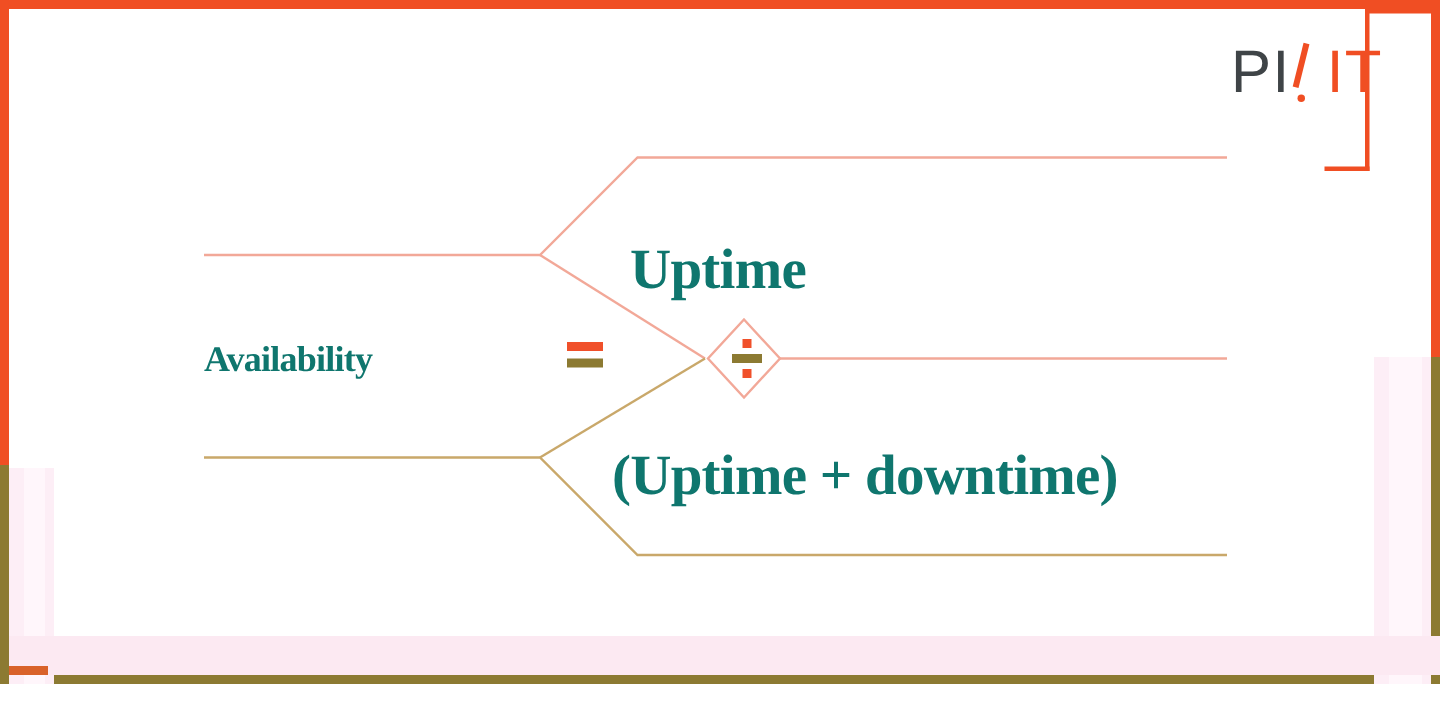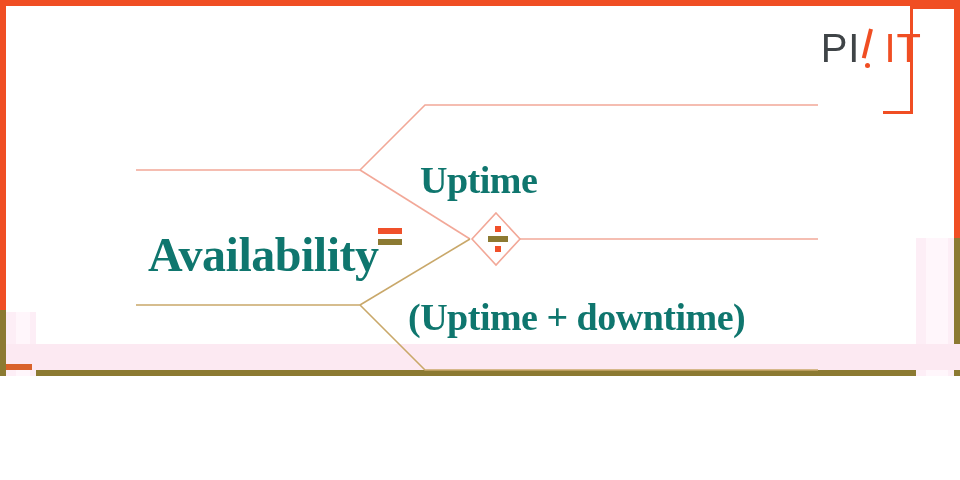--- a/index.html
+++ b/index.html
@@ -7,21 +7,21 @@
     padding: 0;
     background: #ffffff;
   }
   body {
     font-family: "Liberation Sans", sans-serif;
   }
 
   #canvas {
     position: relative;
     width: 960px;
-    height: 376px;
+    height: 456px;
     background: #ffffff;
     overflow: hidden;
   }
 
   
   .frame-top {
     position: absolute;
     left: 0; top: 0;
     width: 960px; height: 6px;
     background: #f04e23;
@@ -165,23 +165,23 @@
   .label {
     position: absolute;
     color: #0f766e;
     font-weight: 700;
     font-family: Liberation Serif, serif;
     white-space: nowrap;
     letter-spacing: -0.5px;
     margin-top: 12px;
   }
   .label-availability {
-    left: 148px;
+    left: 136px;
     top: 215px;
-    font-size: 48px;
+    font-size: 24px;
   }
   .label-uptime {
     left: 420px;
     top: 146px;
     font-size: 38px;
   }
   .label-denominator {
     left: 408px;
     top: 283px;
     font-size: 38px;

